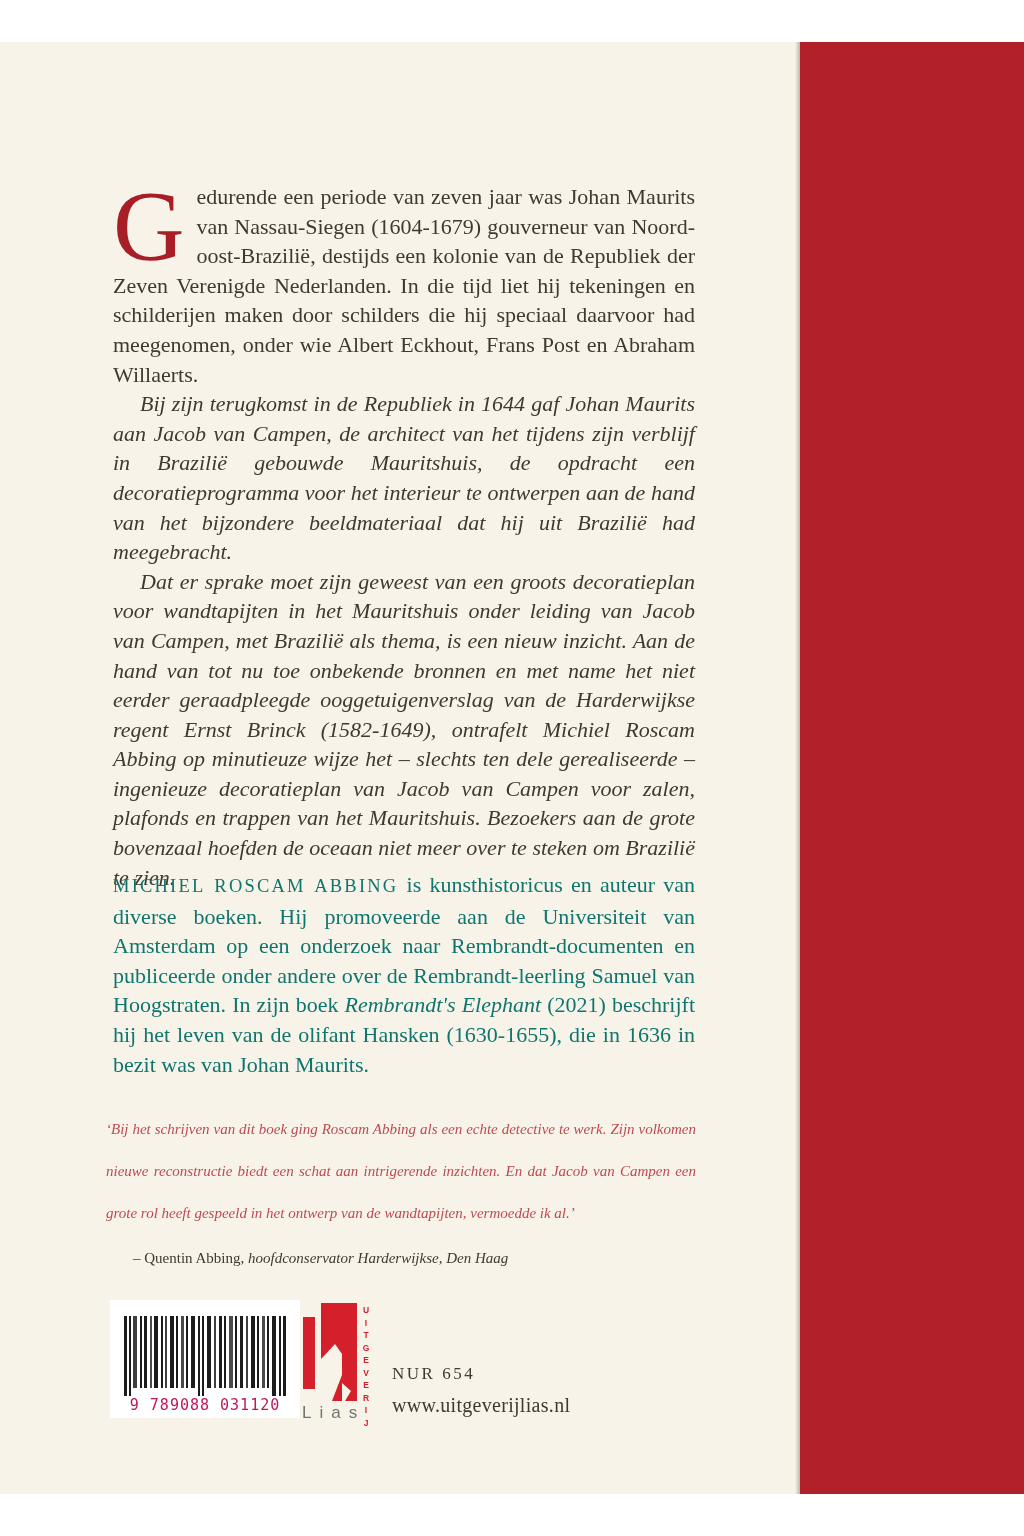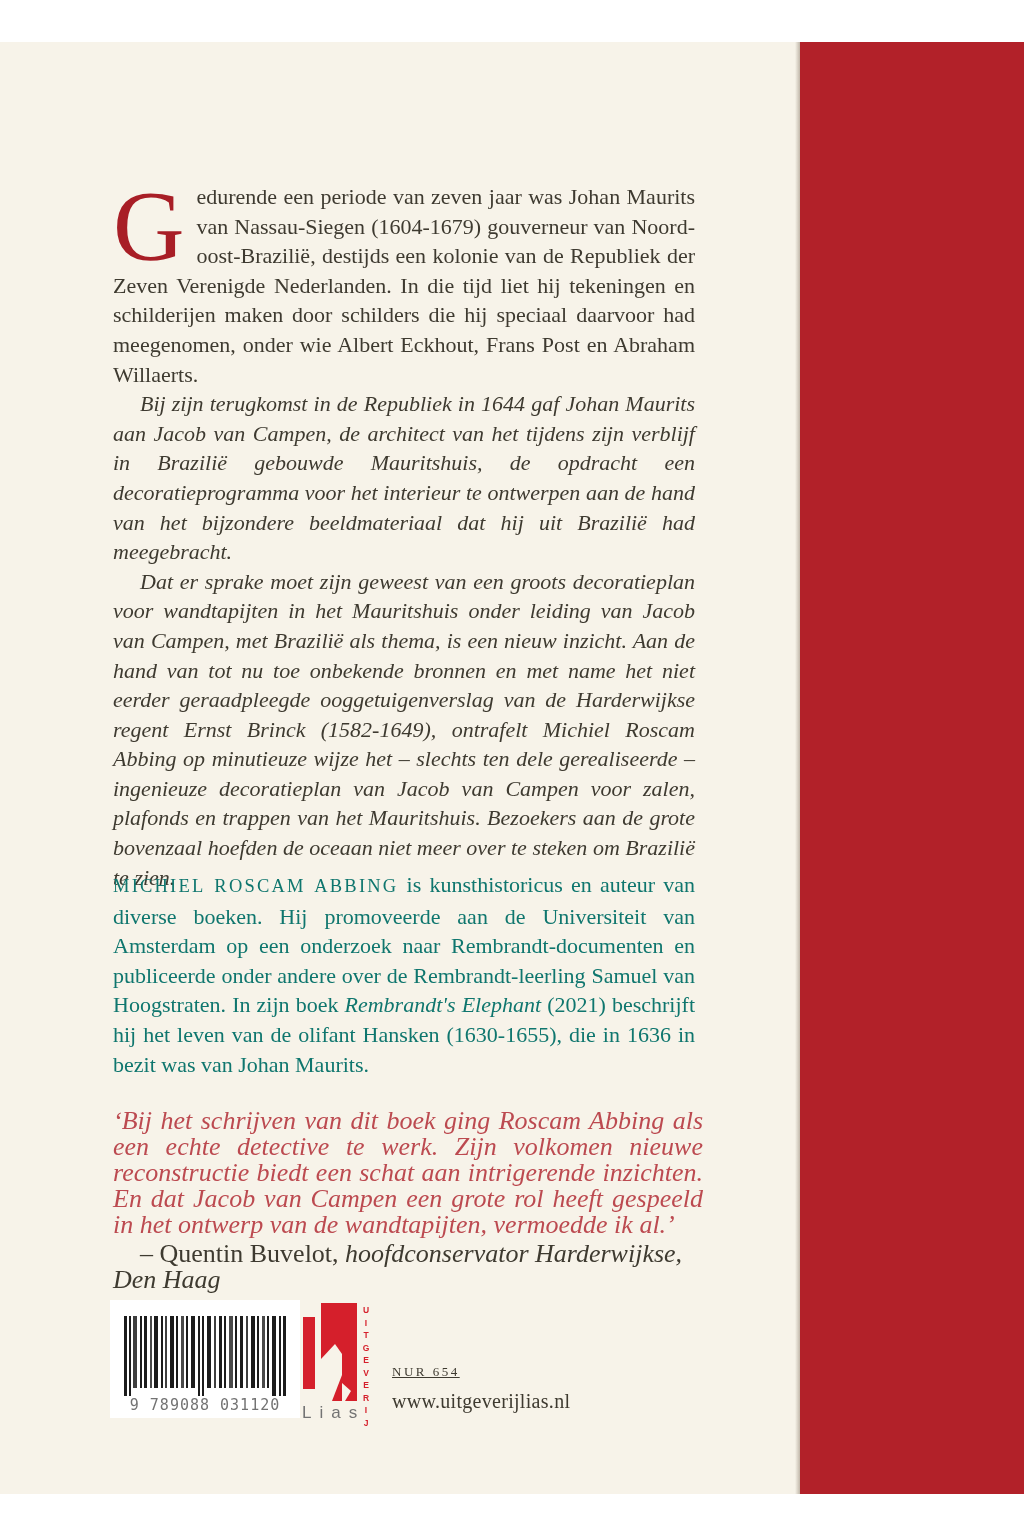--- a/index.html
+++ b/index.html
@@ -29,52 +29,52 @@
   .dropcap {
     float:left; font-size:99px; line-height:78px; padding:5px 12px 0 0;
     color:#a81e26; font-weight:400;
   }
   .bio {
     position:absolute; left:113px; top:828px; width:582px;
     color:#0f766e; font-size:22px; line-height:29.6px; text-align:justify;
   }
   .caps { font-size:18.5px; letter-spacing:2.2px; }
   .quote-block {
-    position:absolute; left:113px; top:1066px; width:590px;
-    font-size:26px; line-height:26px; text-align:justify;
+    position:absolute; left:106px; top:1066px; width:590px;
+    font-size:15px; line-height:42px; text-align:justify;
   }
   .quote-text { margin:0; color:#bc4a50; font-style:italic; }
   .attribution { margin:3px 0 0 0; color:#3e3a30; text-indent:27px; text-align:left; }
   
   .barcode {
     position:absolute; left:110px; top:1258px; width:190px; height:118px;
     background:#ffffff; text-align:center;
   }
   .barcode svg { display:block; margin:16px auto 0 auto; }
   .isbn-digits {
     font-family:"DejaVu Sans Mono", monospace; font-size:15px; letter-spacing:1px;
-    color:#737373; margin-top:-11px; background:#fff; display:inline-block; padding:0 2px;
+    color:#be185d; margin-top:-11px; background:#fff; display:inline-block; padding:0 2px;
   }
   .logo {
     position:absolute; left:301px; top:1261px; width:86px; height:122px;
   }
   .logo-mark { position:absolute; left:0; top:0; }
   .logo-vertical {
     position:absolute; left:60px; top:2px; height:100px;
     writing-mode:vertical-rl; text-orientation:upright;
     font-family:"Liberation Sans", sans-serif; font-size:8.5px; font-weight:bold;
     letter-spacing:2.5px; color:#d51f2b;
   }
   .logo-lias {
     position:absolute; left:1px; top:100px;
     font-family:"Liberation Sans", sans-serif; font-size:17px;
     letter-spacing:8px; color:#737373;
   }
   .pubinfo { position:absolute; left:392px; top:1322px; color:#3e3a30; }
-  .nur { font-size:13px; letter-spacing:2.5px;text-decoration:underline; }
+  .nur { font-size:17px; letter-spacing:2.5px; }
   .site { font-size:20px; margin-top:10px; letter-spacing:0.3px; }
 </style>
 </head>
 <body>
 
 <div class="cover">
 
   <div class="stripe"></div>
   <div class="fold-shadow"></div>
 
@@ -83,21 +83,21 @@
     <p class="para indent">Bij zijn terugkomst in de Republiek in 1644 gaf Johan Maurits aan Jacob van Campen, de architect van het tijdens zijn verblijf in Brazilië gebouwde Mauritshuis, de opdracht een decoratieprogramma voor het interieur te ontwerpen aan de hand van het bijzondere beeldmateriaal dat hij uit Brazilië had meegebracht.</p>
     <p class="para indent">Dat er sprake moet zijn geweest van een groots decoratieplan voor wandtapijten in het Mauritshuis onder leiding van Jacob van Campen, met Brazilië als thema, is een nieuw inzicht. Aan de hand van tot nu toe onbekende bronnen en met name het niet eerder geraadpleegde ooggetuigenverslag van de Harderwijkse regent Ernst Brinck (1582-1649), ontrafelt Michiel Roscam Abbing op minutieuze wijze het – slechts ten dele gerealiseerde – ingenieuze decoratieplan van Jacob van Campen voor zalen, plafonds en trappen van het Mauritshuis. Bezoekers aan de grote bovenzaal hoefden de oceaan niet meer over te steken om Brazilië te zien.</p>
   </section>
 
   <section class="bio">
     <span class="caps">MICHIEL ROSCAM ABBING</span><span> is kunsthistoricus en auteur van diverse boeken. Hij promoveerde aan de Universiteit van Amsterdam op een onderzoek naar Rembrandt-documenten en publiceerde onder andere over de Rembrandt-leerling Samuel van Hoogstraten. In zijn boek </span><i>Rembrandt's Elephant</i><span> (2021) beschrijft hij het leven van de olifant Hansken (1630-1655), die in 1636 in bezit was van Johan Maurits.</span>
   </section>
 
   <section class="quote-block">
     <p class="quote-text">‘Bij het schrijven van dit boek ging Roscam Abbing als een echte detective te werk. Zijn volkomen nieuwe reconstructie biedt een schat aan intrigerende inzichten. En dat Jacob van Campen een grote rol heeft gespeeld in het ontwerp van de wandtapijten, vermoedde ik al.’</p>
-    <p class="attribution"><span>– Quentin Buvelot, </span><i>hoofdconservator Harderwijkse, Den Haag</i></p>
+    <p class="attribution"><span>– Quentin Abbing, </span><i>hoofdconservator Harderwijkse, Den Haag</i></p>
   </section>
 
   <div class="barcode">
     <svg width="162" height="80" viewBox="0 0 162 80">
       <g fill="#1c1c1c">
         <rect x="0" y="0" width="3" height="80"></rect>
         <rect x="5" y="0" width="2" height="80"></rect>
         <rect x="9" y="0" width="4" height="72" fill="#3f3f3f"></rect>
         <rect x="16" y="0" width="2" height="72"></rect>
         <rect x="20" y="0" width="3" height="72"></rect>

